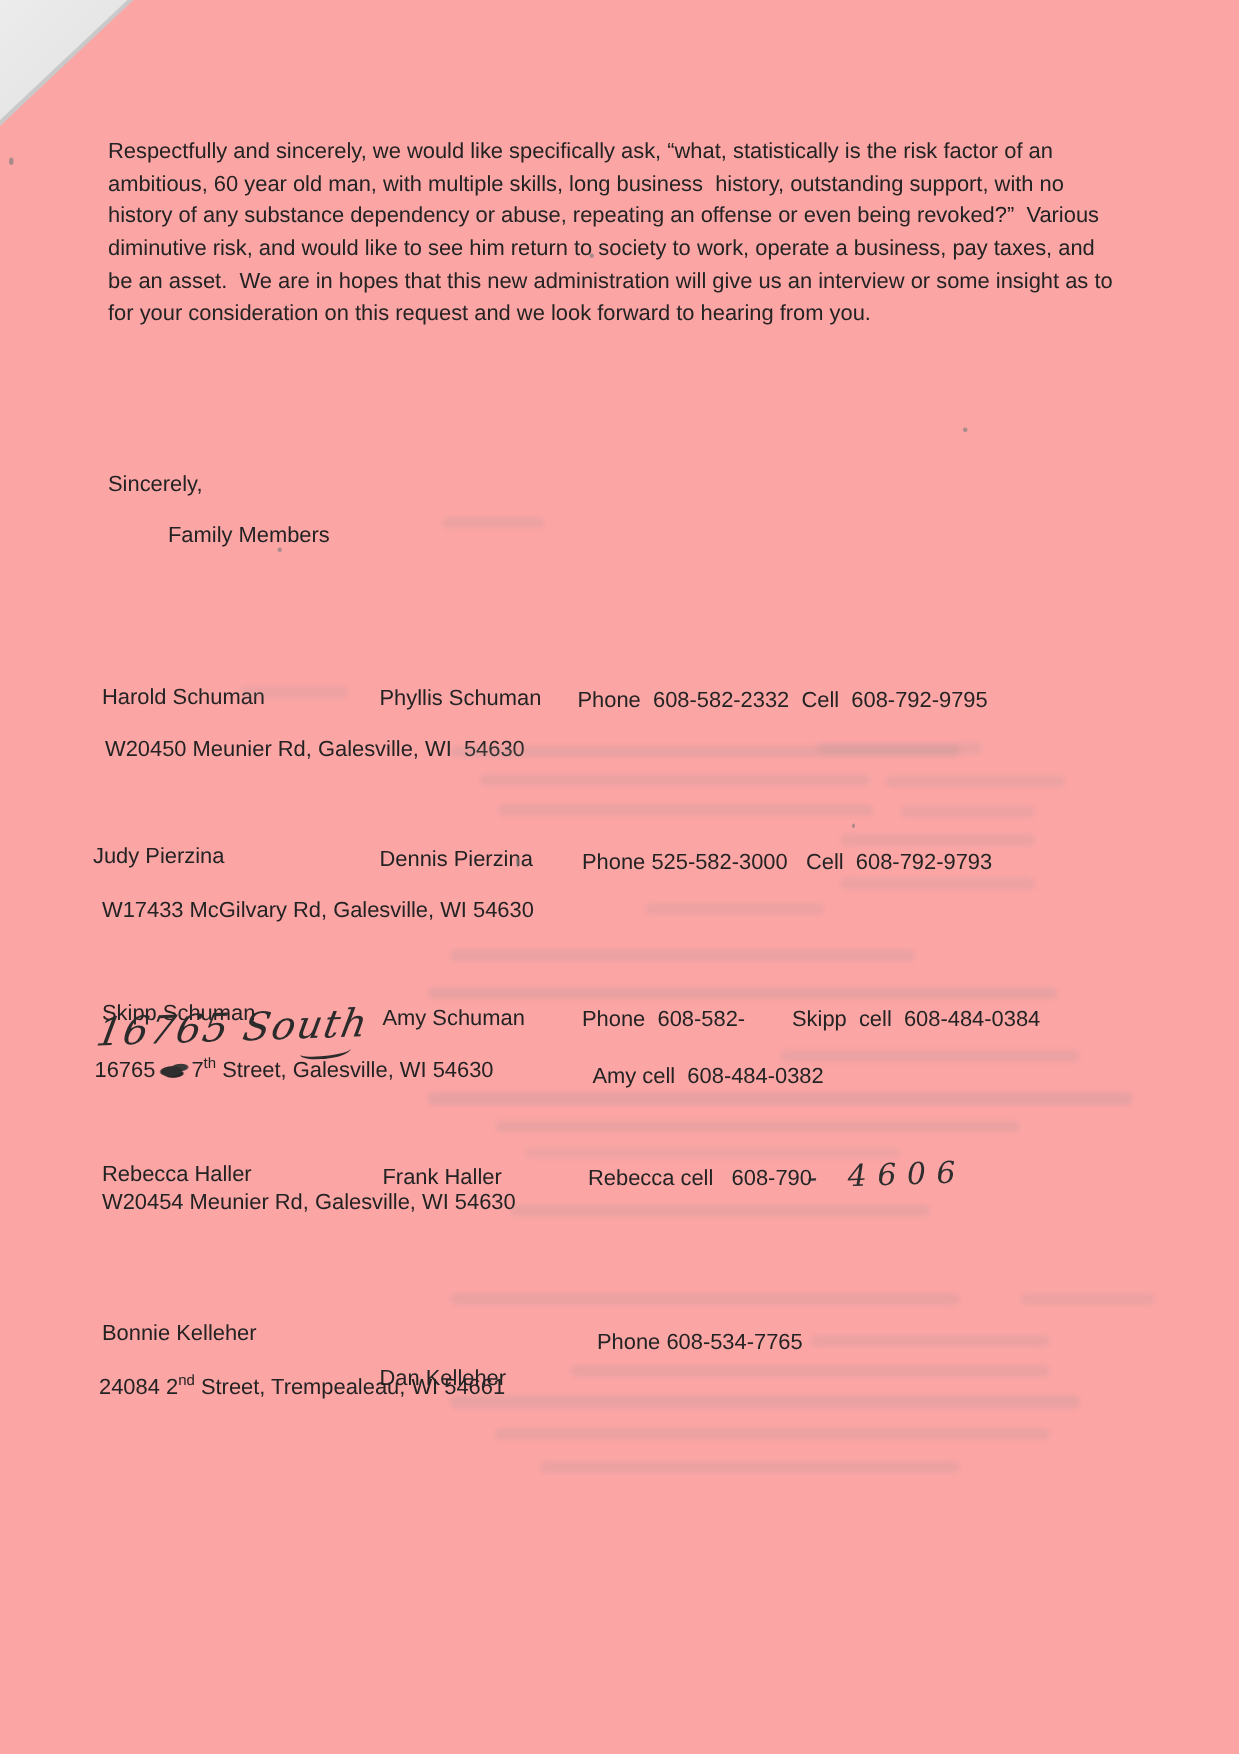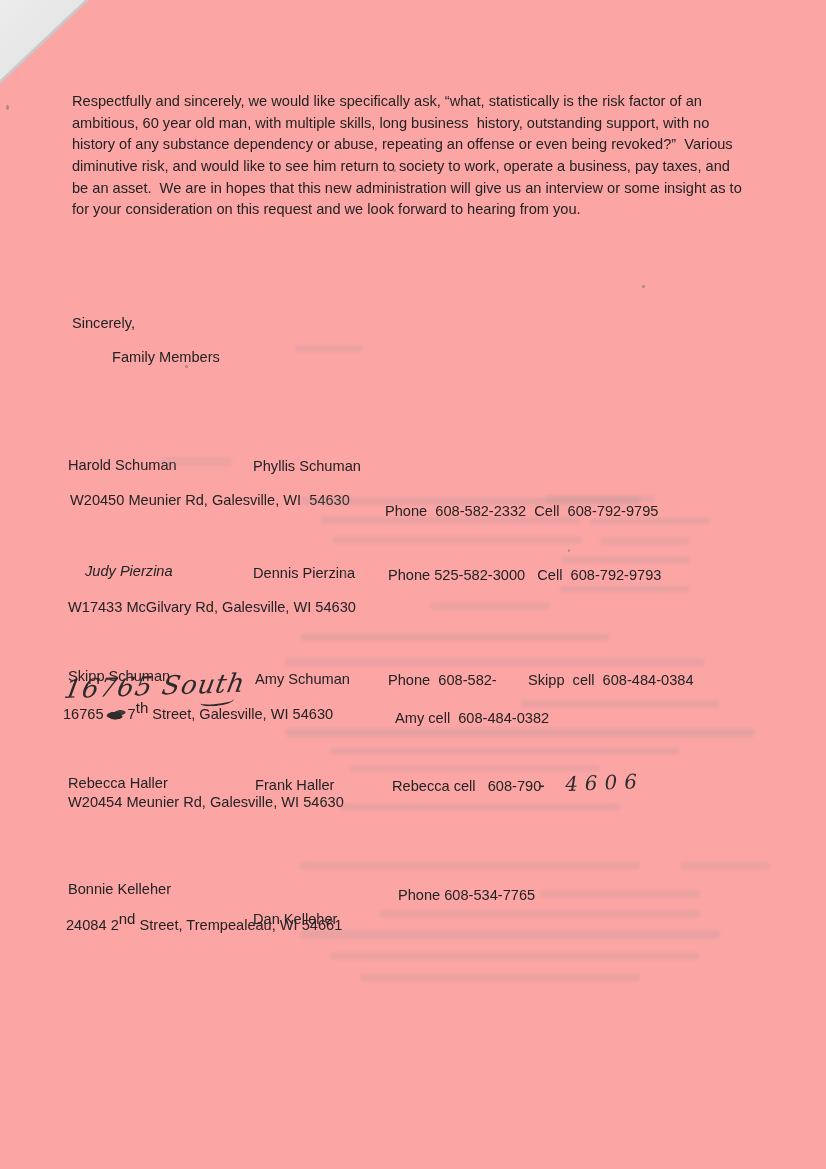--- a/index.html
+++ b/index.html
@@ -9,21 +9,21 @@
     background:#fca5a5;overflow:hidden;
     font-family:"Liberation Sans",sans-serif;color:#262626;
   }
   .abs{position:absolute;}
   
   .body-line{
     white-space:pre;font-size:14.6px;line-height:21.7px;height:21.7px;
     color:#232323;letter-spacing:0px;
   }
   .plain{white-space:pre;font-size:14.6px;color:#232323;text-align:center;}
-  sup{font-size:15px;vertical-align:super;line-height:0;}
+  sup{font-size:10px;vertical-align:super;line-height:0;}
   
   .corner-dark{left:0;top:0;width:89px;height:84px;background:#c9c9c9;
     clip-path:polygon(0 0,100% 0,0 100%);}
   .corner-light{left:0;top:0;width:85px;height:80px;
     background:linear-gradient(135deg,#ececec 0%,#e4e4e4 70%,#dadada 100%);
     clip-path:polygon(0 0,100% 0,0 100%);}
   
   .smudge{position:absolute;background:#8f8f8f;border-radius:4px;filter:blur(1.8px);}
   .speck{position:absolute;background:#7d7d7d;border-radius:50%;opacity:.65;}
   
@@ -65,26 +65,26 @@
     <div class="body-line">be an asset.  We are in hopes that this new administration will give us an interview or some insight as to</div>
     <div class="body-line">for your consideration on this request and we look forward to hearing from you.</div>
   </div>
 
   <div class="abs plain" style="left:72px;top:315px;">Sincerely,</div>
   <div class="abs plain" style="left:72px;top:349px;margin-left:40px;">Family Members</div>
 
   <div>
     <div class="abs plain" style="left:68px;top:457px;">Harold Schuman</div>
     <div class="abs plain" style="left:253px;top:458px;">Phyllis Schuman</div>
-    <div class="abs plain" style="left:385px;top:459px;margin-top:44px;">Phone  608-582-2332  Cell  608-792-9795</div>
+    <div class="abs plain" style="left:385px;top:459px;">Phone  608-582-2332  Cell  608-792-9795</div>
     <div class="abs plain" style="left:70px;top:492px;">W20450 Meunier Rd, Galesville, WI  54630</div>
   </div>
 
   <div>
-    <div class="abs plain" style="left:85px;top:563px;font-style:italic;">Judy Pierzina</div>
+    <div class="abs plain" style="left:62px;top:563px;">Judy Pierzina</div>
     <div class="abs plain" style="left:253px;top:565px;">Dennis Pierzina</div>
     <div class="abs plain" style="left:388px;top:567px;">Phone 525-582-3000   Cell  608-792-9793</div>
     <div class="abs plain" style="left:68px;top:599px;">W17433 McGilvary Rd, Galesville, WI 54630</div>
   </div>
 
   <div>
     <div class="abs plain" style="left:68px;top:668px;">Skipp Schuman</div>
     <div class="abs plain" style="left:255px;top:671px;">Amy Schuman</div>
     <div class="abs plain" style="left:388px;top:672px;">Phone  608-582-</div>
     <div class="abs plain" style="left:528px;top:672px;">Skipp  cell  608-484-0384</div>

